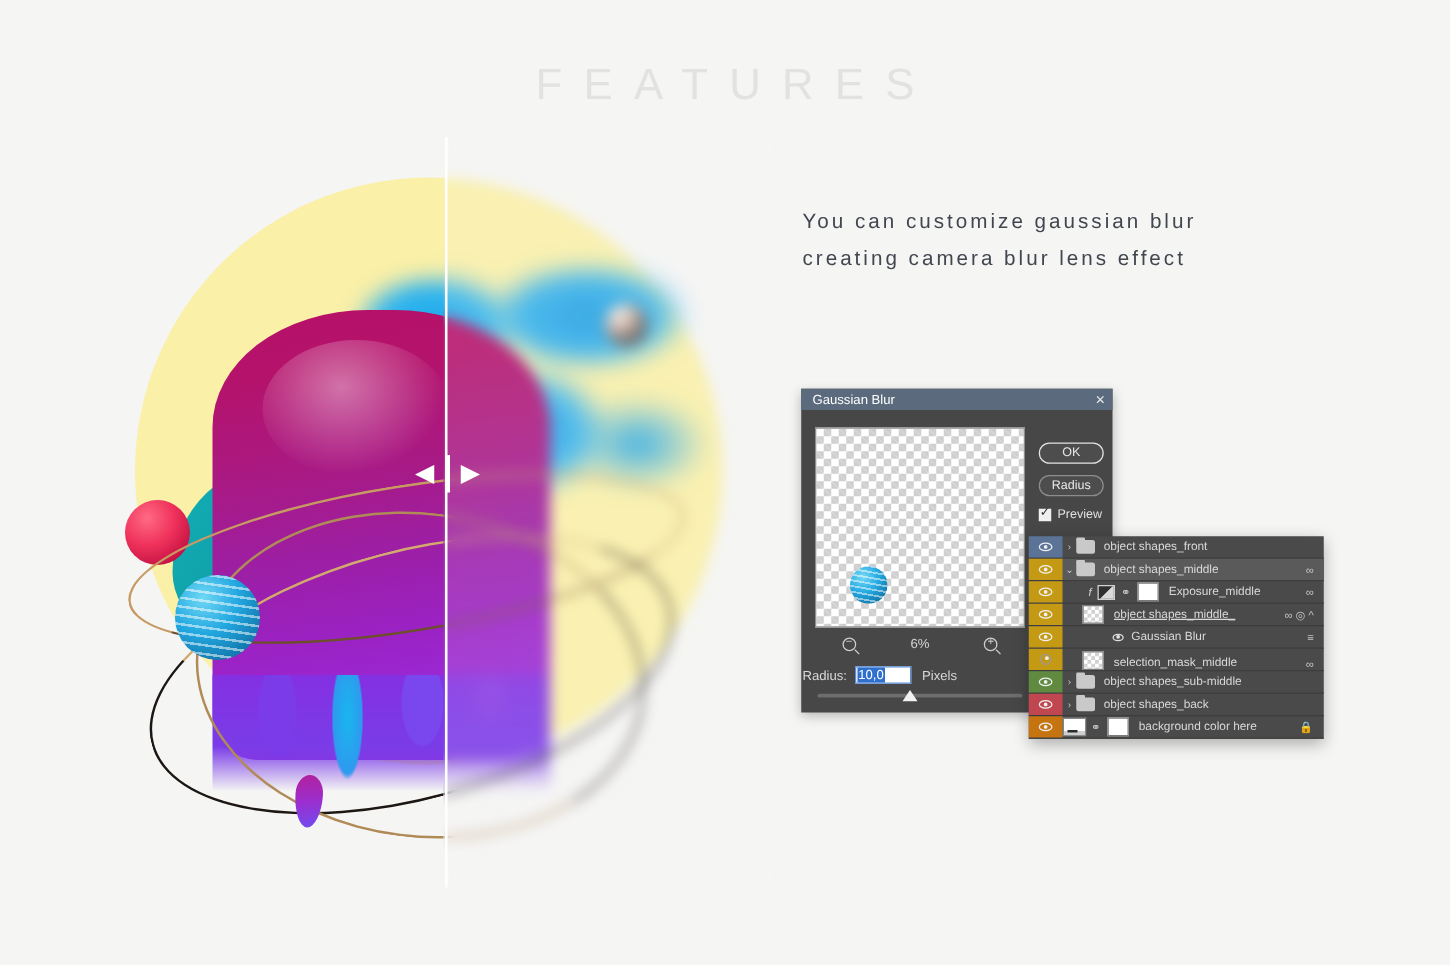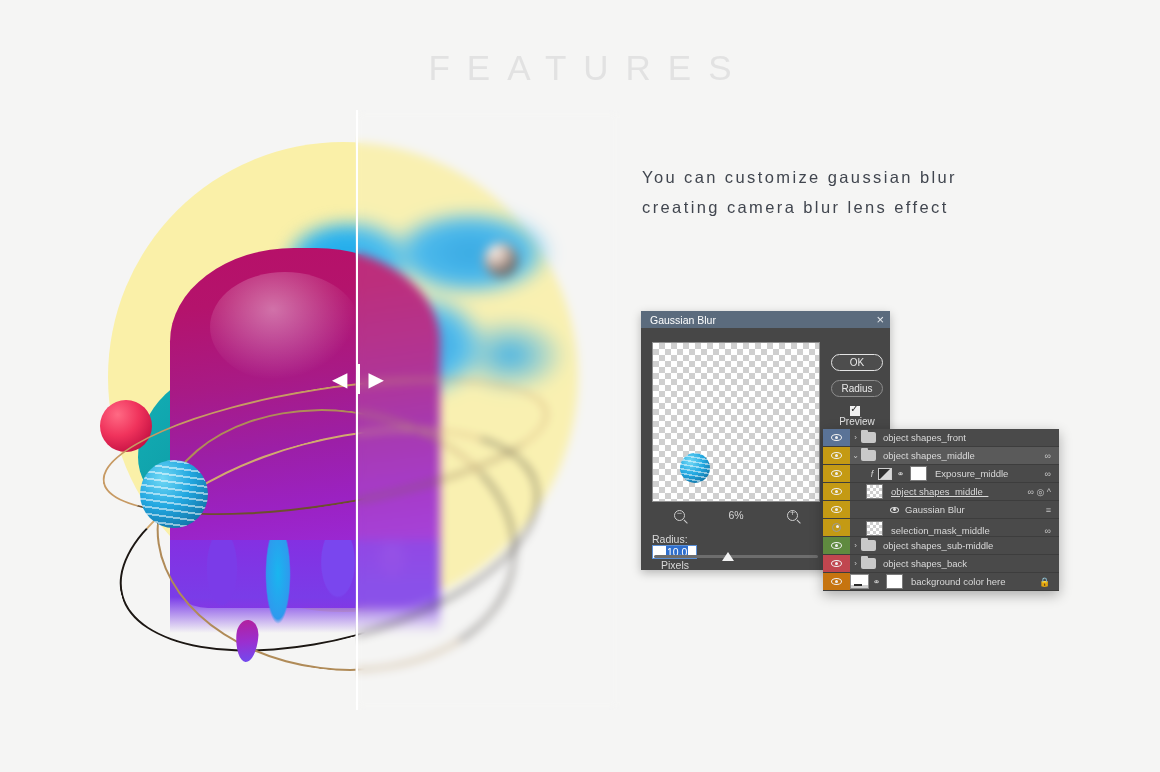--- a/index.html
+++ b/index.html
@@ -249,31 +249,31 @@
     width: 5px; height: 1.4px;
     background: #cfcfcf;
     transform: rotate(45deg);
   }
   .zoom-glass .sign {
     position: absolute; left: 0; right: 0; top: -3px;
     text-align: center; font-size: 9px; color: #cfcfcf;
   }
   #radius-row {
     position: absolute;
-    left: 11px; top: 205px;
-    display: flex; align-items: flex-start;
-    color: #d9d9d9; font-size: 10.5px; flex-direction: column;
+    left: 1px; top: 205px;
+    display: flex; align-items: flex-end;
+    color: #d9d9d9; font-size: 10.5px;
   }
   #radius-label { margin-right: 6px; }
   #radius-input {
     width: 45px; height: 14px;
     background: #ffffff;
     border: 1px solid #5a8fd6;
     display: flex; align-items: center;
-    padding-left: 13px;
+    padding-left: 1px;
   }
   #radius-value {
     background: #2f6fce; color: #ffffff;
     font-size: 10.5px; padding: 0 1px;
   }
   #radius-units { margin-left: 9px; }
   #radius-slider {
     position: absolute;
     left: 13px; top: 227px;
     width: 164px; height: 3px;
@@ -301,21 +301,20 @@
     background: #4d4d4d;
     margin-bottom: 9px;
     cursor: pointer;
   }
   #ok-button { border: 1.6px solid #e4e4e4; }
   #cancel-button { border: 1px solid #8d8d8d; }
   #preview-row {
     display: flex; align-items: center;
     font-size: 10px; color: #e2e2e2;
     margin-top: 2px;
-    flex-direction: column;
   }
   #preview-checkbox {
     width: 10px; height: 10px;
     background: #f0f0f0;
     margin-right: 5px;
     position: relative;
   }
   #preview-checkbox::after {
     content: "\2713";
     position: absolute; left: 0; top: -3px;

